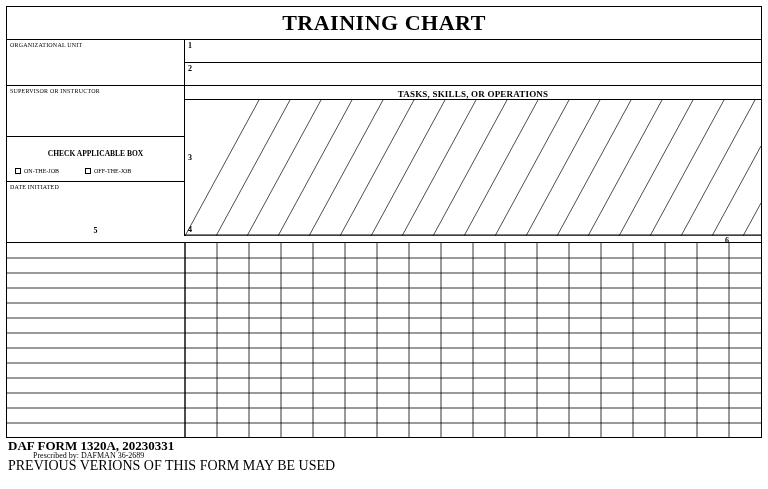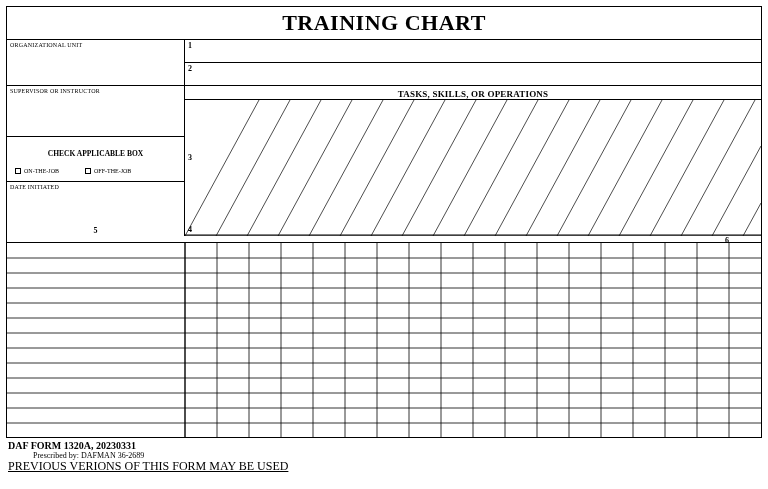--- a/index.html
+++ b/index.html
@@ -207,33 +207,32 @@
   .grid-area svg { display: block; }
   
   .footer {
     position: absolute;
     left: 8px;
     top: 440px;
     width: 500px;
     font-family: "Liberation Serif", serif;
   }
   .f1 {
-    font-size: 10px;
+    font-size: 13px;
     font-weight: bold;
     line-height: 11px;
   }
   .f2 {
     font-size: 8px;
     line-height: 10px;
     padding-left: 25px;
   }
   .f3 {
-    font-size: 12px;
+    font-size: 14px;
     line-height: 10px;
-    text-decoration: underline;
   }
 </style>
 </head>
 <body>
 
 <div id="form">
 
   <div class="outer">
 
     <div class="title-band">

